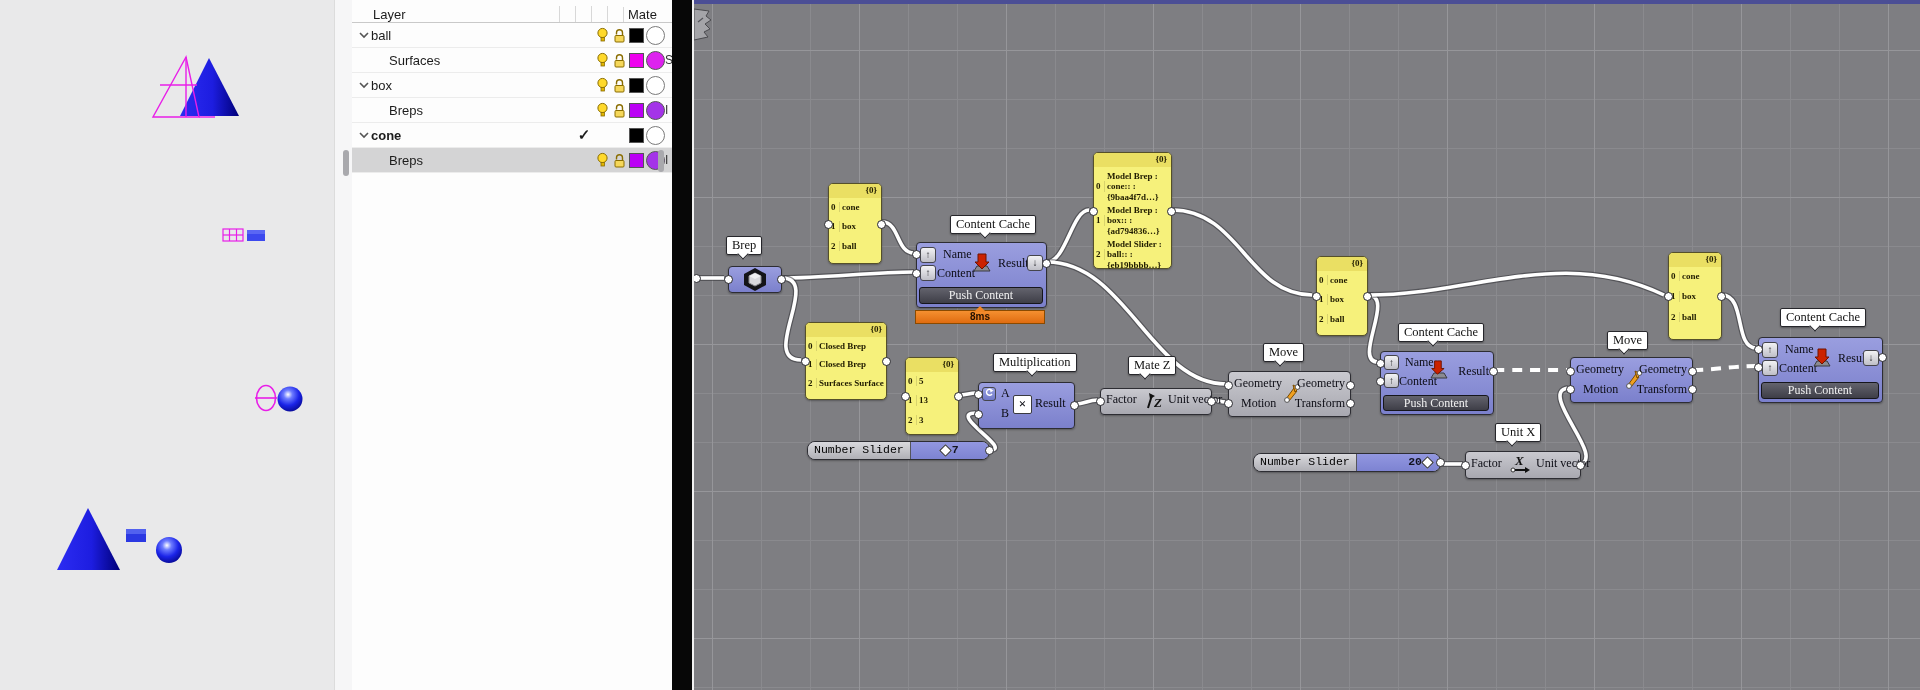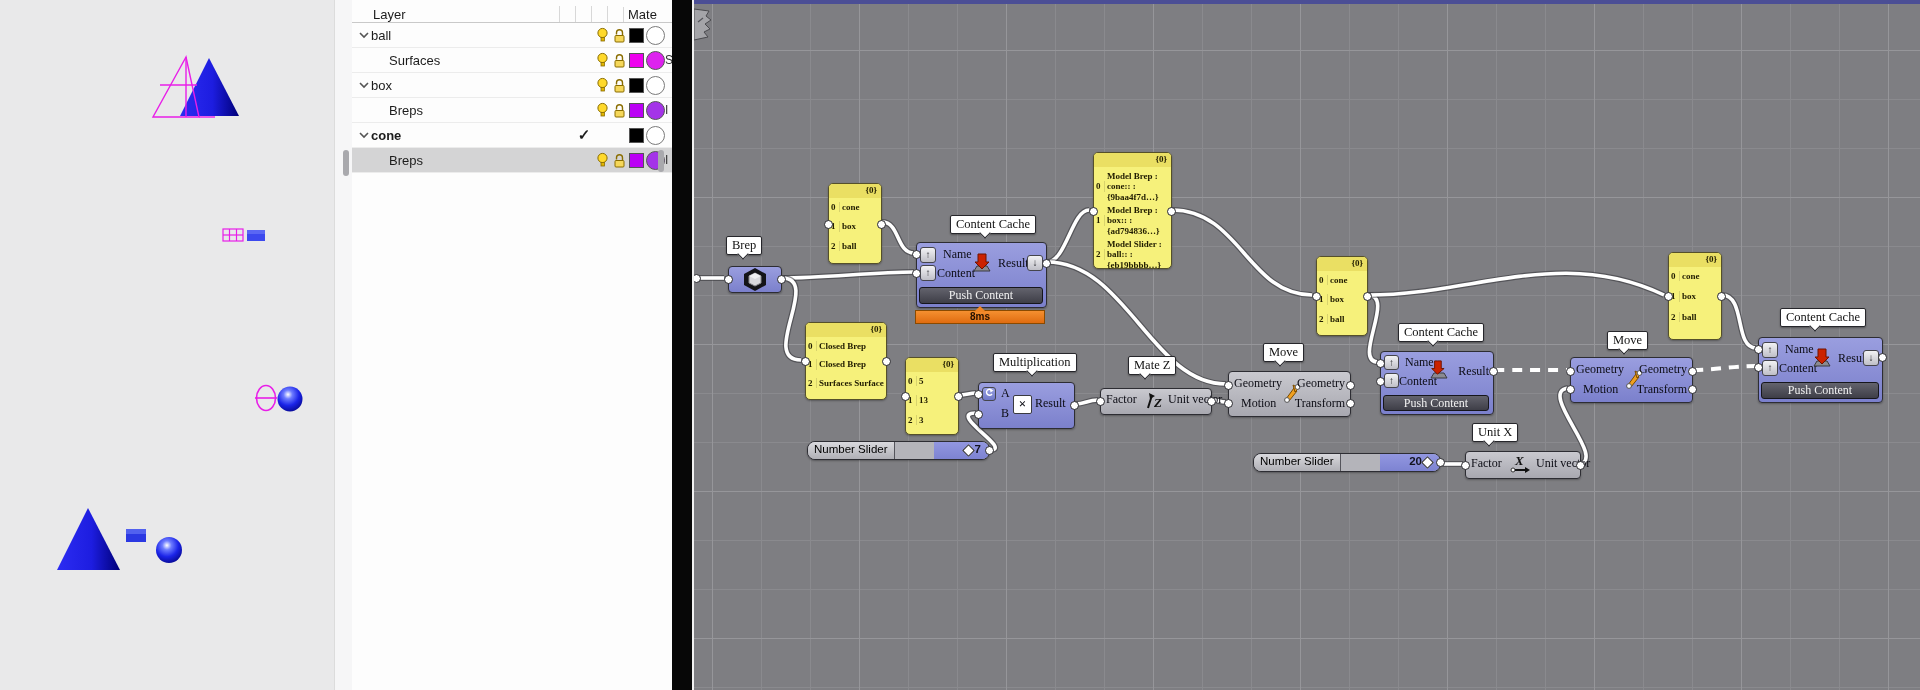--- a/index.html
+++ b/index.html
@@ -67,21 +67,21 @@
   .notch{position:absolute;top:-5px;left:58px;width:0;height:0;border-left:6px solid transparent;border-right:6px solid transparent;border-bottom:6px solid #ef8524;}
 
   .panel{position:absolute;background:#f6f17b;border:1.5px solid #55502a;border-radius:5px;
     font-family:"Liberation Serif",serif;color:#201c00;box-shadow:0 1px 2px rgba(0,0,0,.3);}
   .phead{height:13px;background:#eadf63;border-radius:4px 4px 0 0;text-align:right;font-size:9px;padding:1px 4px 0 0;font-weight:bold;}
   .pbody{padding:4px 2px 0 2px;}
   .prow{display:flex;align-items:center;font-size:9px;font-weight:bold;line-height:1.15;}
   .pidx{width:8px;flex:none;border-right:1px solid rgba(0,0,0,.12);margin-right:2px;}
 
   .slider{position:absolute;height:17px;border:1.5px solid #2d2d33;border-radius:8px;display:flex;
-    font-family:Liberation Sans, sans-serif;font-size:11.5px;background:#b4b4ba;box-shadow:0 1px 2px rgba(0,0,0,.3);gap:39px;}
+    font-family:Liberation Mono, monospace;font-size:11.5px;background:#b4b4ba;box-shadow:0 1px 2px rgba(0,0,0,.3);}
   .slabel{background:linear-gradient(180deg,#d9d9dd,#b0b0b6);border-right:1px solid #55555c;border-radius:7px 0 0 7px;
     padding:0 6px;line-height:15px;white-space:nowrap;}
   .strack{position:relative;flex:1;background:linear-gradient(180deg,#9297e0,#7d83d2);border-radius:0 7px 7px 0;}
   .grip{position:absolute;top:4px;width:7px;height:7px;background:#fff;border:1.5px solid #26262b;transform:rotate(45deg);}
   .sval{position:absolute;top:0;font-weight:bold;color:#13131f;line-height:15px;}
 </style>
 </head>
 <body>
 
 <div class="vp-panel">
@@ -558,21 +558,21 @@
 
   <div class="slider" style="left:559px;top:453px;width:186px;">
     <div class="slabel">Number Slider</div>
     <div class="strack">
       <span class="sval" style="right:18px;">20</span>
       <div class="grip" style="right:8px;"></div>
     </div>
     <div class="port" style="right:-5px;top:4px;"></div>
   </div>
 
-  <div class="ghlabel" style="left:778px;top:423px;"><span>Unit X</span><span class="tail"></span></div>
+  <div class="ghlabel" style="left:801px;top:423px;"><span>Unit X</span><span class="tail"></span></div>
   <div class="ghnode" style="left:771px;top:451px;width:114px;height:26px;">
     <div class="port" style="left:-5px;top:9px;"></div>
     <div class="port" style="right:-5px;top:9px;"></div>
     <span class="nlabel" style="left:5px;top:4px;">Factor</span>
     <svg width="24" height="22" style="position:absolute;left:43px;top:1px;">
       <text x="6" y="12" font-family="Liberation Serif,serif" font-size="13" font-style="italic" font-weight="bold" fill="#111">X</text>
       <circle cx="4" cy="17" r="2" fill="#fff" stroke="#333"></circle>
       <line x1="6" y1="17" x2="17" y2="17" stroke="#111" stroke-width="2"></line>
         <polygon points="16,14 21,17 16,20" fill="#111"></polygon>
     </svg>

